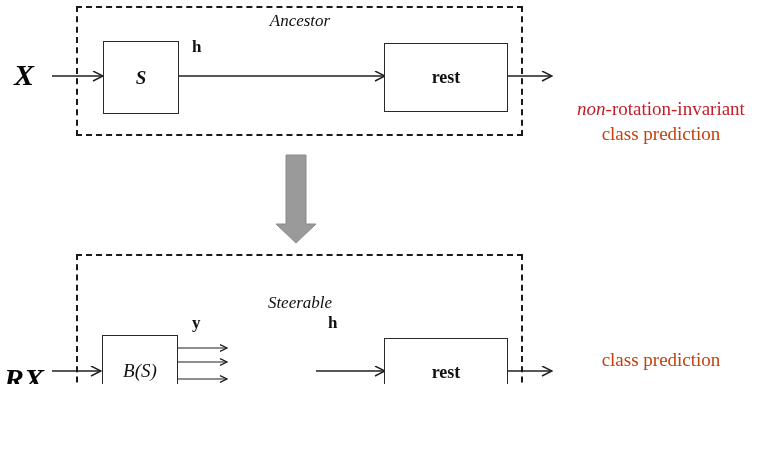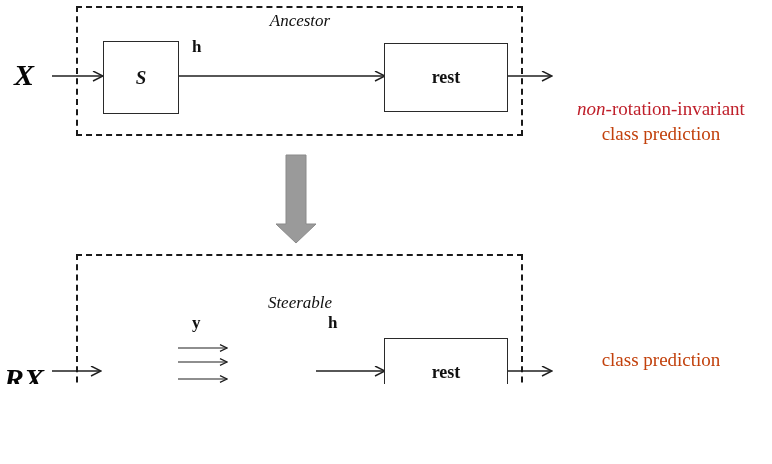--- a/index.html
+++ b/index.html
@@ -156,20 +156,23 @@
     <span class="out-line1" style="color:#bf1f2a;"><span class="em-italic">non</span><span>-rotation-invariant</span></span>
     <span class="out-line2">class prediction</span>
   </div>
 
   <div class="group-box" style="left:76px; top:254px; width:447px; height:200px;"></div>
 
   <div class="group-title" style="left:230px; top:261px; width:140px;margin-top:32px;">Steerable</div>
 
   <div class="input-symbol" style="left:4px; top:362px;">RX</div>
 
+  <div class="node-box" style="left:102px; top:335px; width:76px; height:71px;">
+    <span class="node-label-italic">B(S)</span>
+  </div>
 
   <div class="sig-label" style="left:192px; top:313px;">y</div>
 
 
   <div class="sig-label" style="left:328px; top:313px;">h</div>
 
   <div class="node-box" style="left:384px; top:338px; width:124px; height:69px;">
     <span class="node-label-plain">rest</span>
   </div>
 

